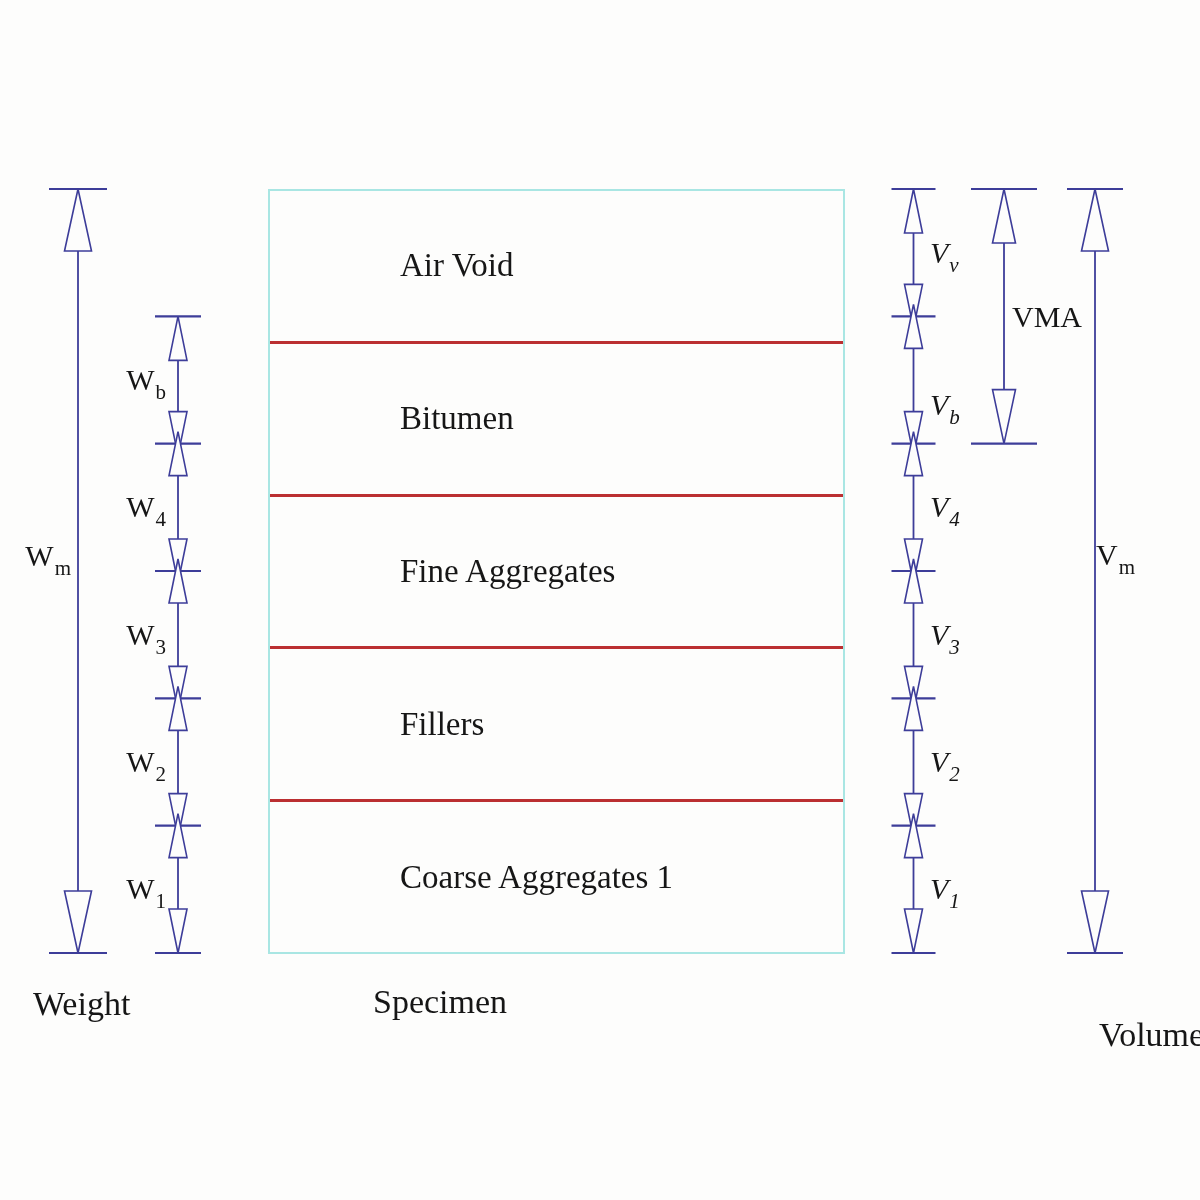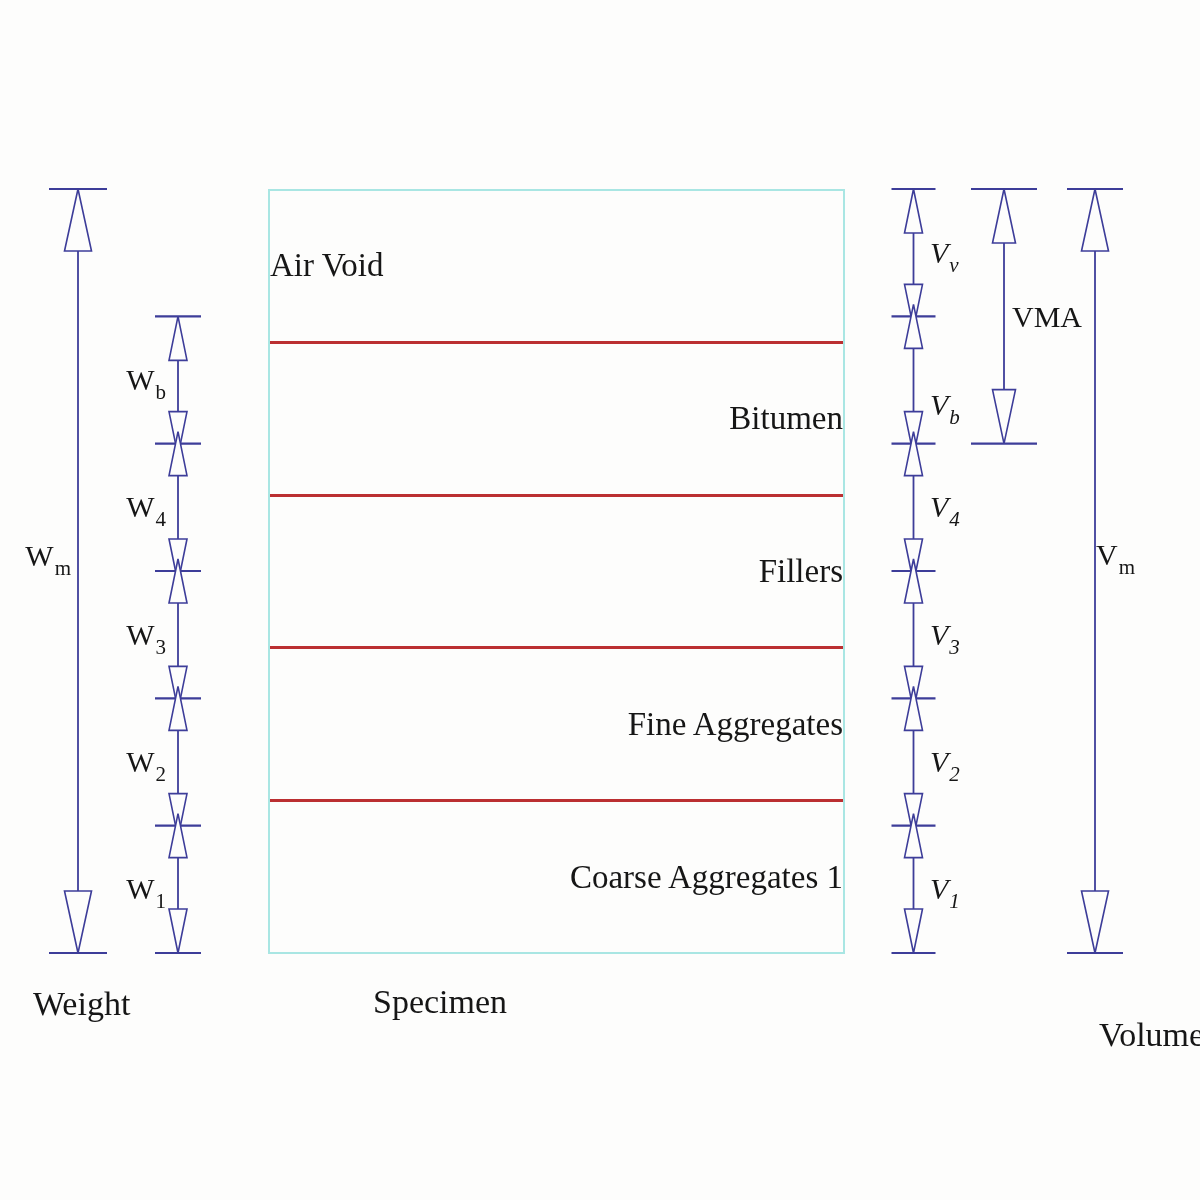--- a/index.html
+++ b/index.html
@@ -15,22 +15,23 @@
 
   
   .specimen-box{
     position:absolute;left:268px;top:189px;width:577px;height:765px;
     border:2px solid var(--box,#a9e6e3);
     box-sizing:border-box;
     background:#fdfdfc;
     display:flex;flex-direction:column;
   }
   .layer{flex:1 1 0;display:flex;align-items:center;box-sizing:border-box;}
-  .layer + .layer{border-top:3px solid var(--sep,#bb2f31);justify-content:flex-end;}
+  .layer + .layer{border-top:3px solid var(--sep,#bb2f31);}
   .layer-label{
+    padding-left:130px;
     font-size:33px;line-height:1;white-space:nowrap;font-family:Liberation Serif, serif;
   }
 
   
   .lbl{position:absolute;font-size:30px;line-height:38px;white-space:nowrap;}
   .lbl sub{font-size:21px;line-height:0;position:relative;top:2px;left:1px;}
   .w-total{left:0;width:70px;text-align:right;}
   .w-seg{left:95px;width:70px;text-align:right;}
   .v-seg{left:930px;width:90px;text-align:left;font-style:italic;}
   .caption{position:absolute;font-size:34px;line-height:38px;white-space:nowrap;}
@@ -115,24 +116,24 @@
     </svg>
 
   <div class="specimen-box">
     <div class="layer">
       <span class="layer-label">Air Void</span>
     </div>
     <div class="layer">
       <span class="layer-label">Bitumen</span>
     </div>
     <div class="layer">
-      <span class="layer-label">Fillers</span>
+      <span class="layer-label">Fine Aggregates</span>
     </div>
     <div class="layer">
-      <span class="layer-label">Fine Aggregates</span>
+      <span class="layer-label">Fillers</span>
     </div>
     <div class="layer">
       <span class="layer-label">Coarse Aggregates 1</span>
     </div>
   </div>
 
   <div class="lbl w-total" style="top:537px;font-family:Liberation Serif, serif;">
     <span>W</span><sub>m</sub>
   </div>
   <div class="lbl w-seg" style="top:361px;">

